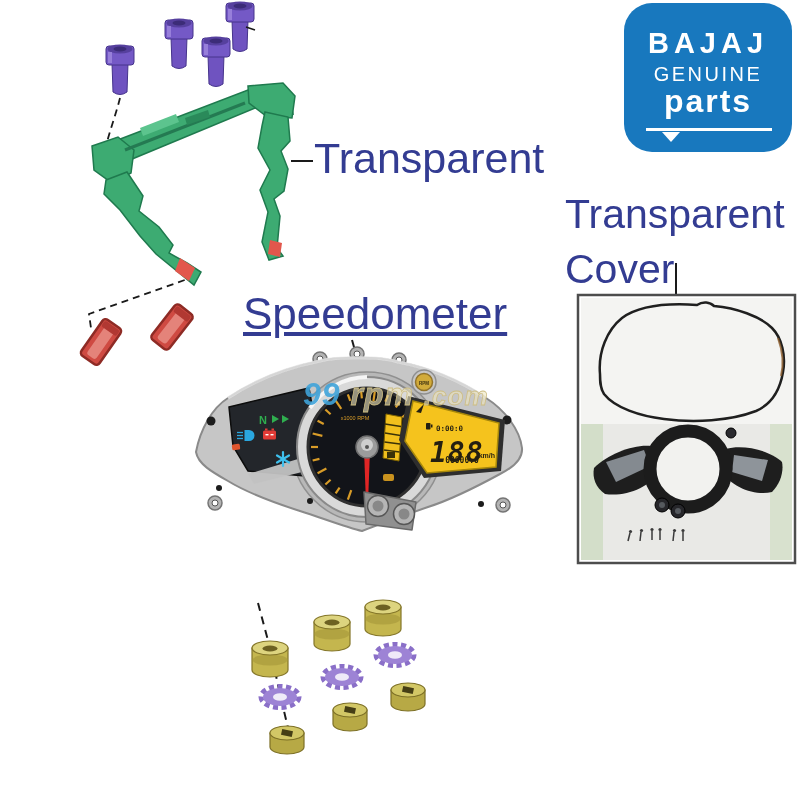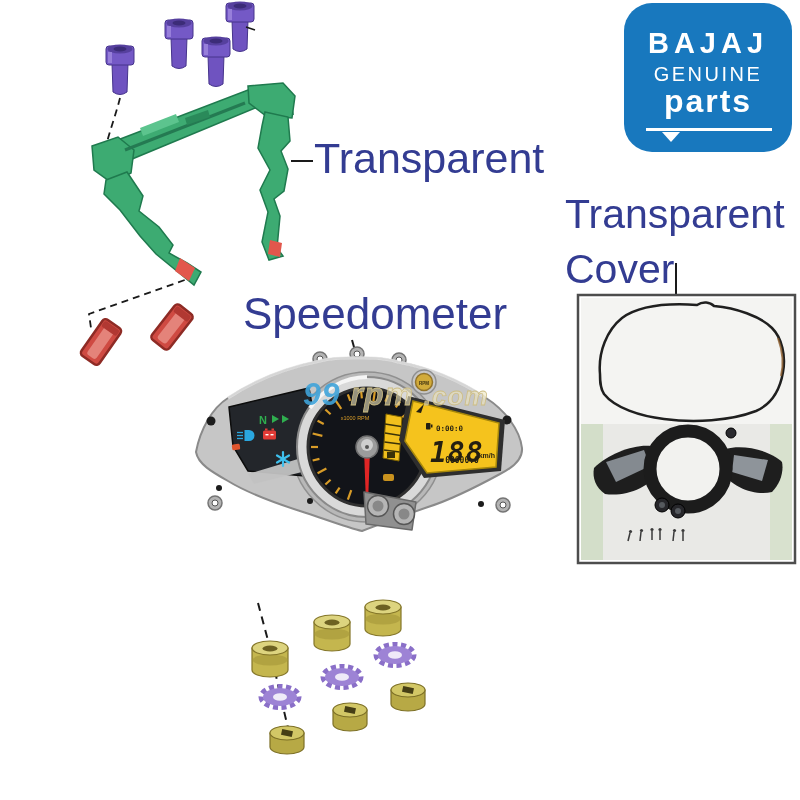--- a/index.html
+++ b/index.html
@@ -263,21 +263,21 @@
     <use href="#washer" transform="translate(395,655)"></use>
     <use href="#washer" transform="translate(342,677)"></use>
     <use href="#washer" transform="translate(280,697)"></use>
     <use href="#nut" transform="translate(408,690)"></use>
     <use href="#nut" transform="translate(350,710)"></use>
     <use href="#nut" transform="translate(287,733)"></use>
   </g>
 </svg>
 
 <div id="lbl-speedoflap" class="callout" style="color: rgb(51, 60, 146);">Transparent</div>
-<div id="lbl-speedometer" class="callout" style="color: rgb(51, 60, 146);">Speedometer</div>
+<div id="lbl-speedometer" class="callout" style="color: rgb(51, 60, 146); text-decoration: underline;">Speedometer</div>
 <div id="lbl-transparent2" class="callout" style="color: rgb(51, 60, 146);">Cover</div>
 <div id="lbl-transparent1" class="callout" style="color: rgb(51, 60, 146);">Transparent</div>
 
 <div id="logo" style="background-color: rgb(24, 120, 190);">
   <div class="brand">BAJAJ</div>
   <div class="genuine">GENUINE</div>
   <div class="parts">parts</div>
   <div class="rule"></div>
   <div class="arrow"></div>
 </div>

